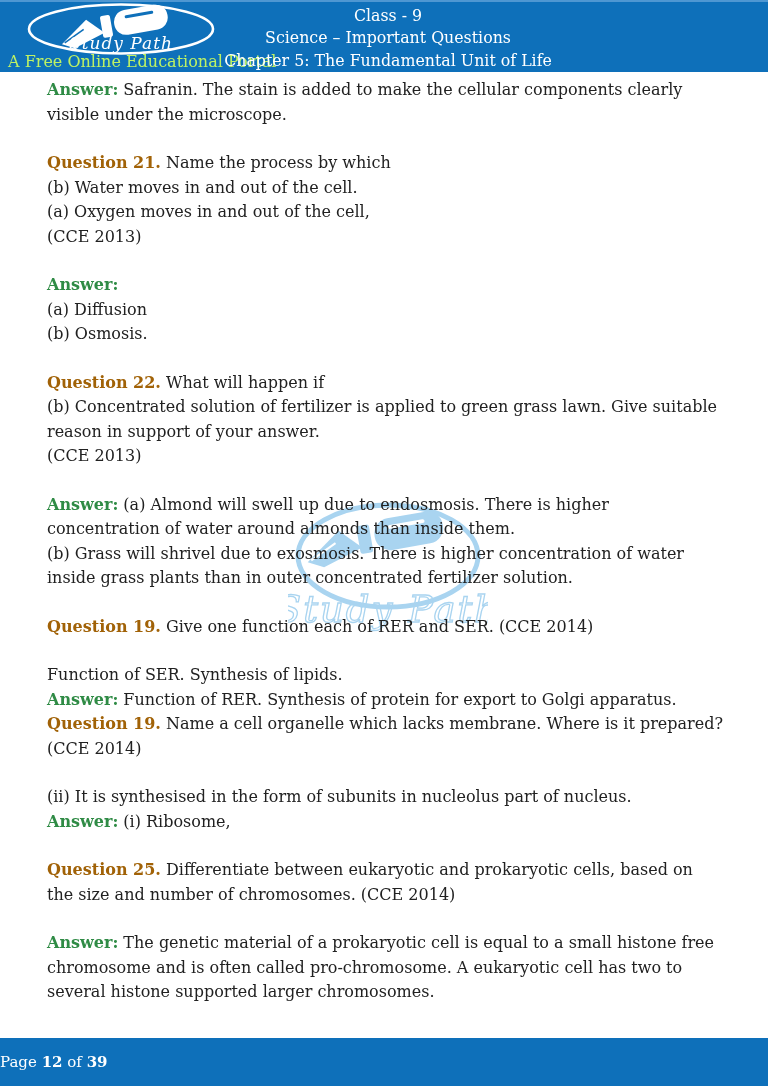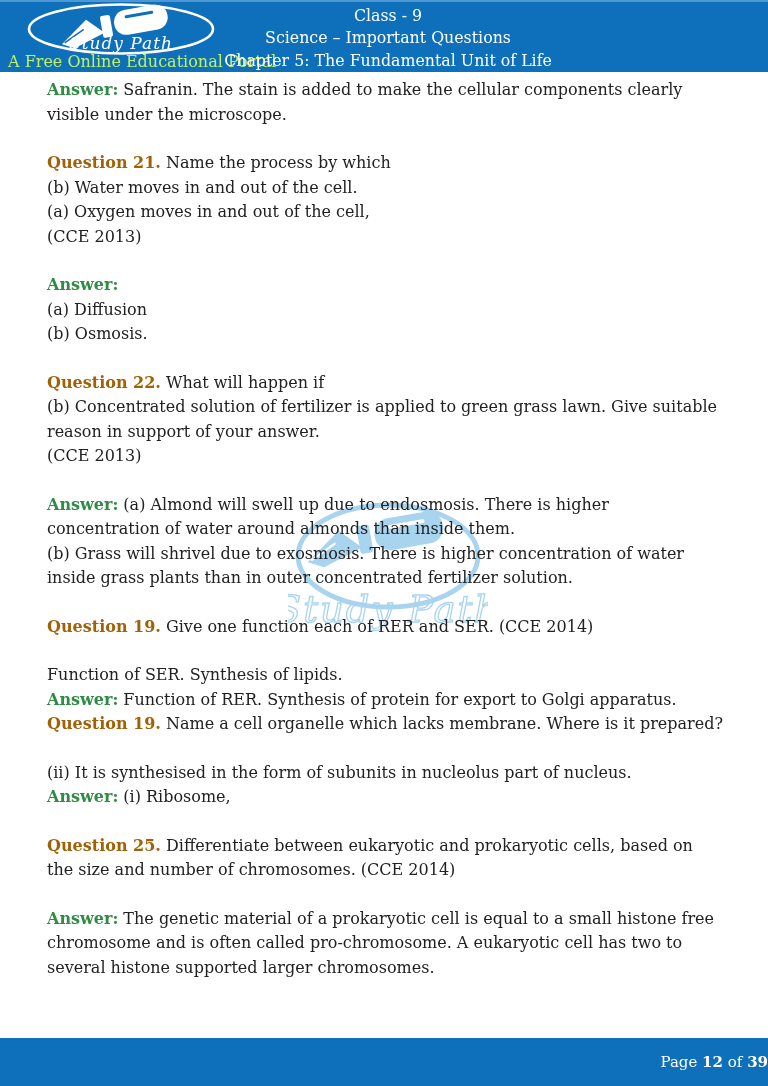--- a/index.html
+++ b/index.html
@@ -64,21 +64,21 @@
     font-size:16px;line-height:24.5px;min-height:24.5px;
     color:var(--ink);
   }
   .label{font-weight:bold;margin-right:5px;}
   .label.answer{color:var(--answer_green);margin-top:48px;}
   .label.question{color:#a16207;}
   
   .footbar{
     position:absolute;left:0;bottom:0;width:768px;height:48px;
     background:var(--header_bg);
-    display:flex;align-items:center;justify-content:flex-end;
+    display:flex;align-items:center;justify-content:flex-start;
   }
   .pageind{color:#ffffff;font-size:15px;}
   .pageind b{font-weight:bold;}
 </style>
 </head>
 <body>
 
 <div class="page">
 
   <header class="topbar">
@@ -143,20 +143,21 @@
           <div class="line"><span class="label answer">Answer:</span><span>(a) Almond will swell up due to endosmosis. There is higher concentration of water around almonds than inside them.</span></div>
           <div class="line"><span>(b) Grass will shrivel due to exosmosis. There is higher concentration of water inside grass plants than in outer concentrated fertilizer solution.</span></div>
         </div>
         <div class="block">
           <div class="line"><span class="label question">Question 19.</span><span>Give one function each of RER and SER. (CCE 2014)</span></div>
         </div>
         <div class="block">
           <div class="line"><span>Function of SER. Synthesis of lipids.</span></div>
           <div class="line"><span class="label answer">Answer:</span><span>Function of RER. Synthesis of protein for export to Golgi apparatus.</span></div>
           <div class="line"><span class="label question">Question 19.</span><span>Name a cell organelle which lacks membrane. Where is it prepared?</span></div>
+          <div class="line"><span>(CCE 2014)</span></div>
         </div>
         <div class="block">
           <div class="line"><span>(ii) It is synthesised in the form of subunits in nucleolus part of nucleus.</span></div>
           <div class="line"><span class="label answer">Answer:</span><span>(i) Ribosome,</span></div>
         </div>
         <div class="block">
           <div class="line"><span class="label question">Question 25.</span><span>Differentiate between eukaryotic and prokaryotic cells, based on the size and number of chromosomes. (CCE 2014)</span></div>
         </div>
         <div class="block">
           <div class="line"><span class="label answer">Answer:</span><span>The genetic material of a prokaryotic cell is equal to a small histone free chromosome and is often called pro-chromosome. A eukaryotic cell has two to several histone supported larger chromosomes.</span></div>

